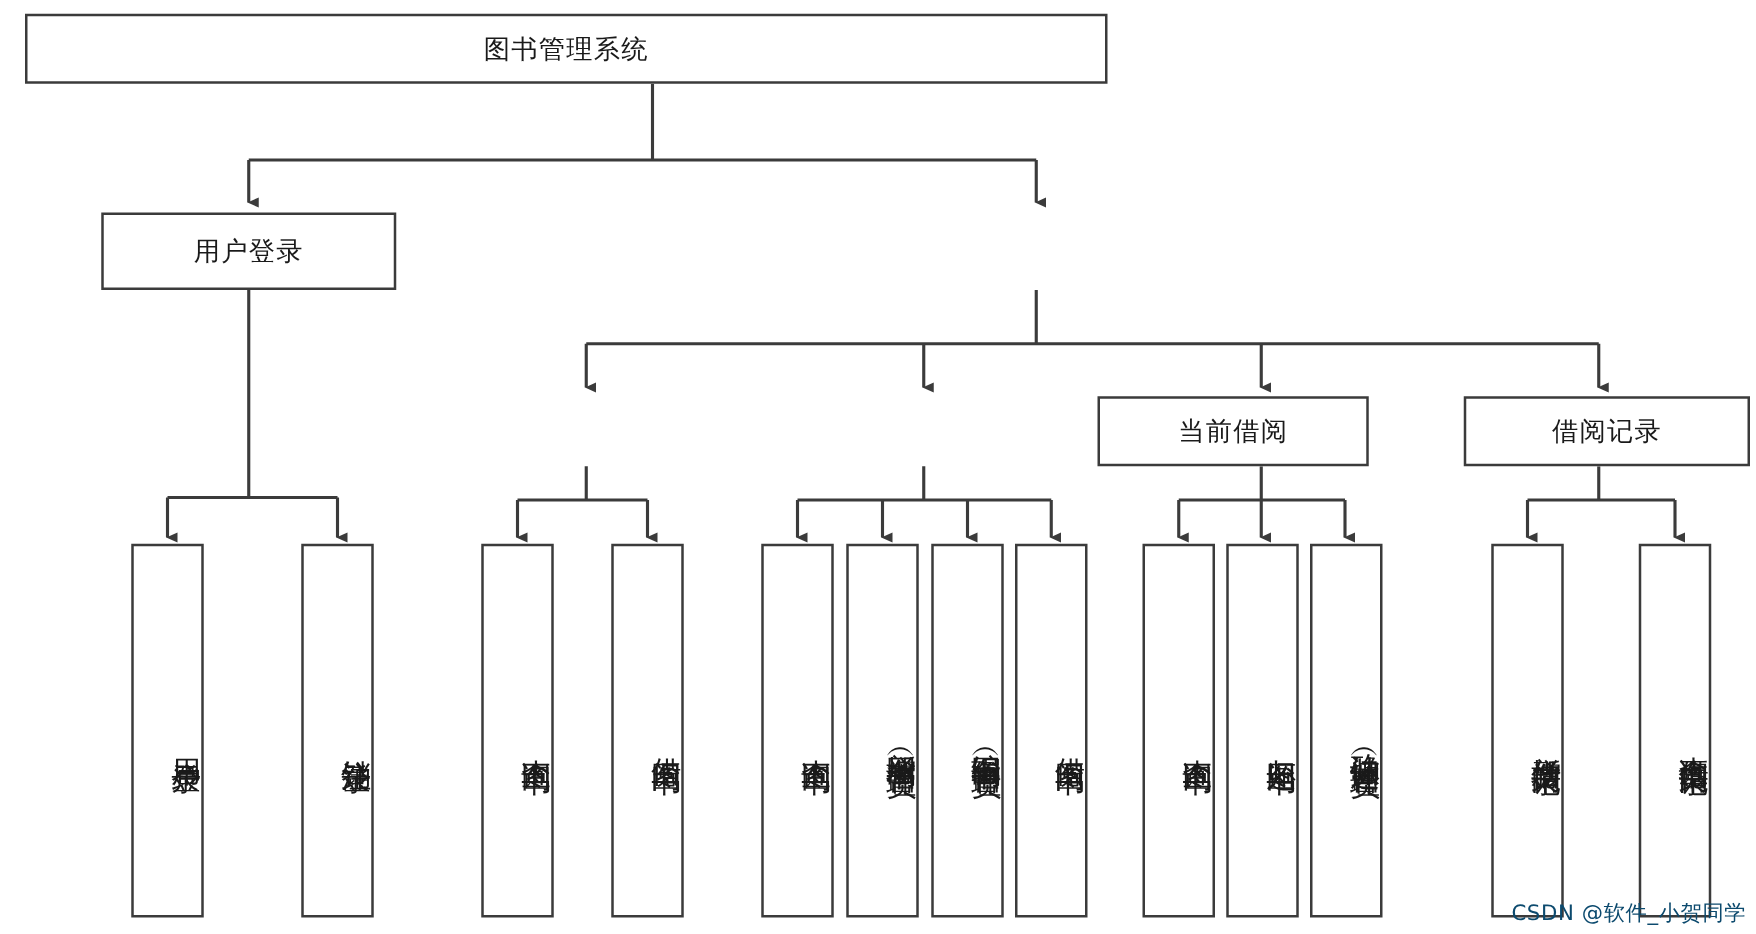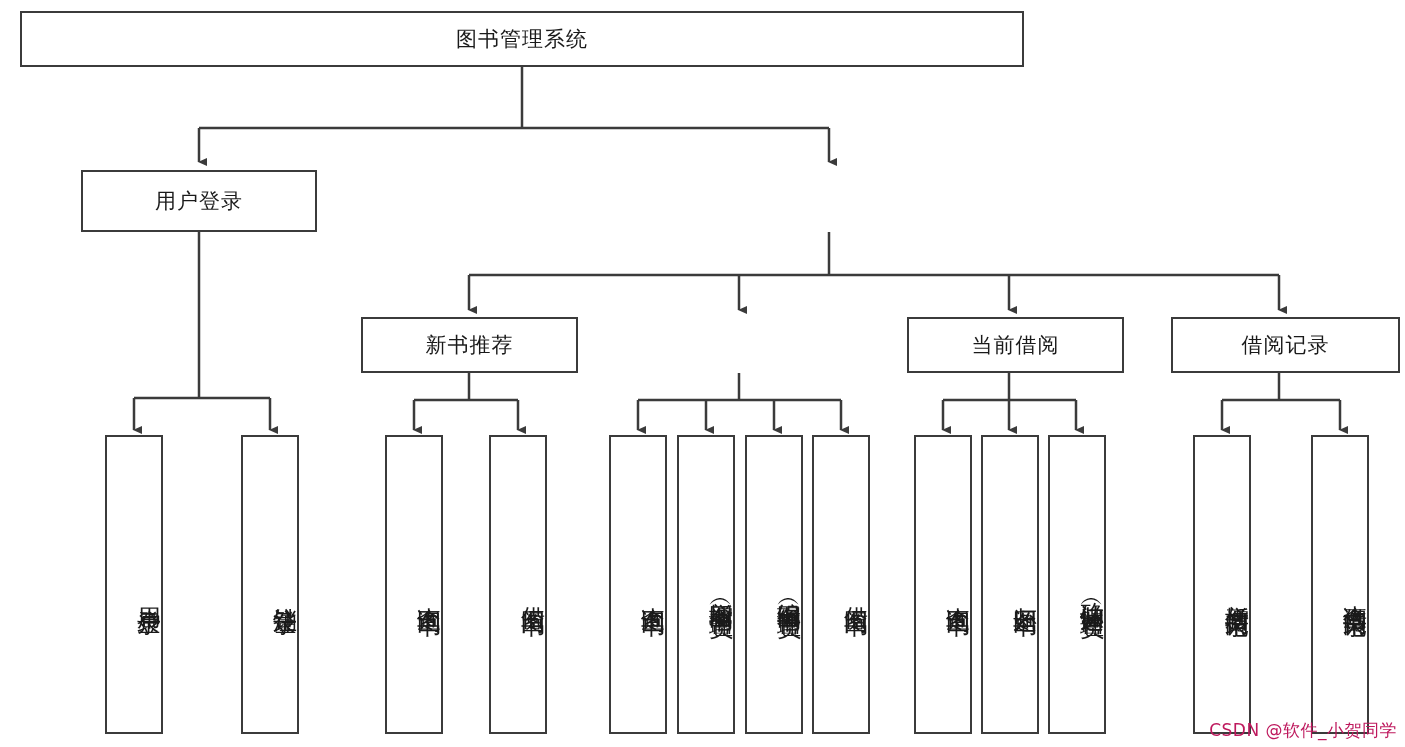--- a/index.html
+++ b/index.html
@@ -51,21 +51,21 @@
     writing-mode: vertical-rl;
     text-orientation: upright;
     display: block;
     white-space: nowrap;
   }
   .watermark {
     position: absolute;
     right: 8px;
     bottom: 5px;
     font-size: 17px;
-    color: #be185d;
+    color: #0c4a6e;
     letter-spacing: 0.5px;
     white-space: nowrap;
   }
 </style>
 </head>
 <body>
 
 <div id="canvas">
 
   <svg class="edges" viewBox="0 0 1405 747">
@@ -114,32 +114,29 @@
       <path d="M1009,400 L1009,430" marker-end="url(#arrow)"></path>
       <path d="M1076,400 L1076,430" marker-end="url(#arrow)"></path>
 
       <path d="M1279,373 L1279,400"></path>
       <path d="M1222,400 L1340,400"></path>
       <path d="M1222,400 L1222,430" marker-end="url(#arrow)"></path>
       <path d="M1340,400 L1340,430" marker-end="url(#arrow)"></path>
     </g>
   </svg>
 
-  <div class="node horiz" style="left:20px; top:11px; width:1004px; height:56px;text-align:center;">
+  <div class="node horiz" style="left:20px; top:11px; width:866px; height:56px;text-align:center;">
     <span>图书管理系统</span>
   </div>
 
   <div class="node horiz" style="left:81px; top:170px; width:236px; height:62px;">
     <span>用户登录</span>
   </div>
 
-  <div class="node horiz" style="left:361px; top:317px; width:217px; height:56px;">
-    <span>新书推荐</span>
-  </div>
-  <div class="node horiz" style="left:907px; top:317px; width:217px; height:56px;">
+  <div class="node horiz" style="left:878px; top:317px; width:217px; height:56px;">
     <span>当前借阅</span>
   </div>
   <div class="node horiz" style="left:1171px; top:317px; width:229px; height:56px;">
     <span>借阅记录</span>
   </div>
 
   <div class="node vert" style="left:105px; top:435px; width:58px; height:299px;">
     <span class="vtext">用户登录</span>
   </div>
   <div class="node vert" style="left:241px; top:435px; width:58px; height:299px;">

